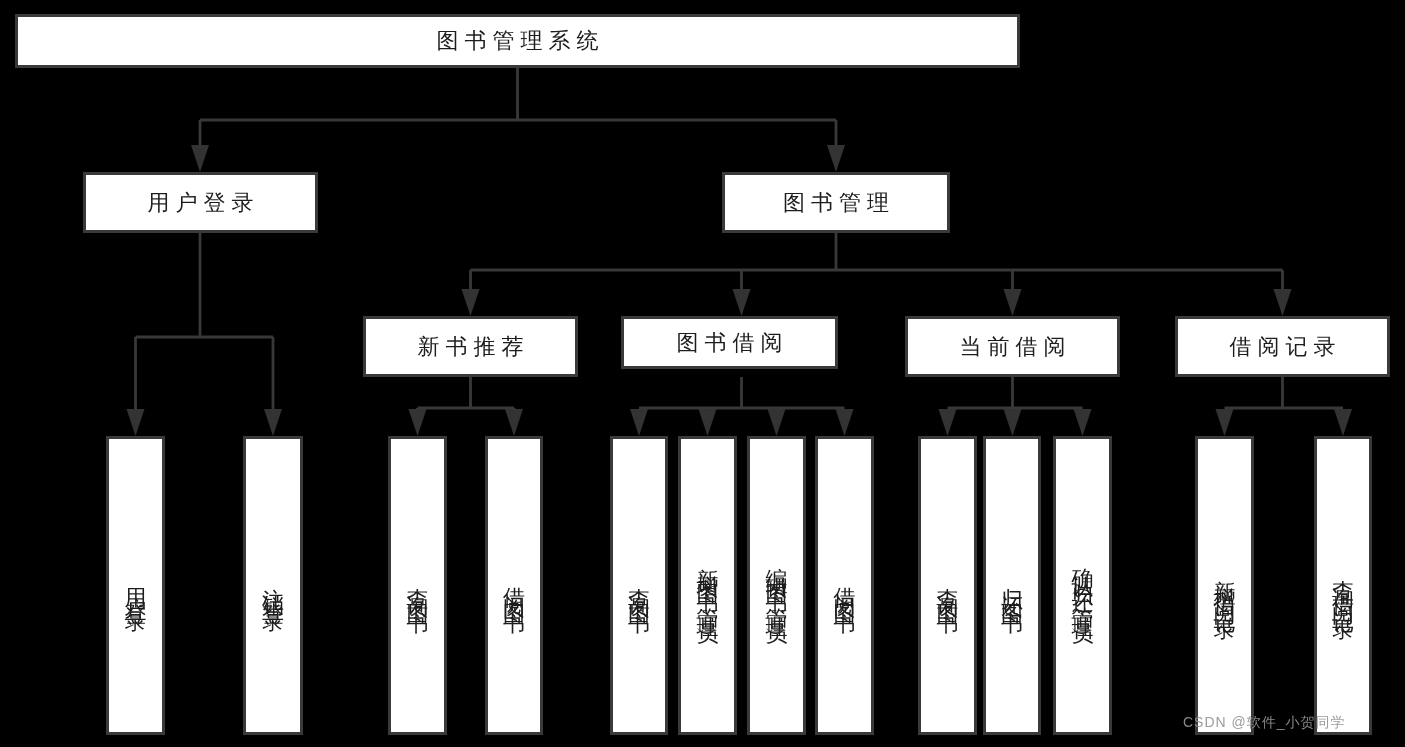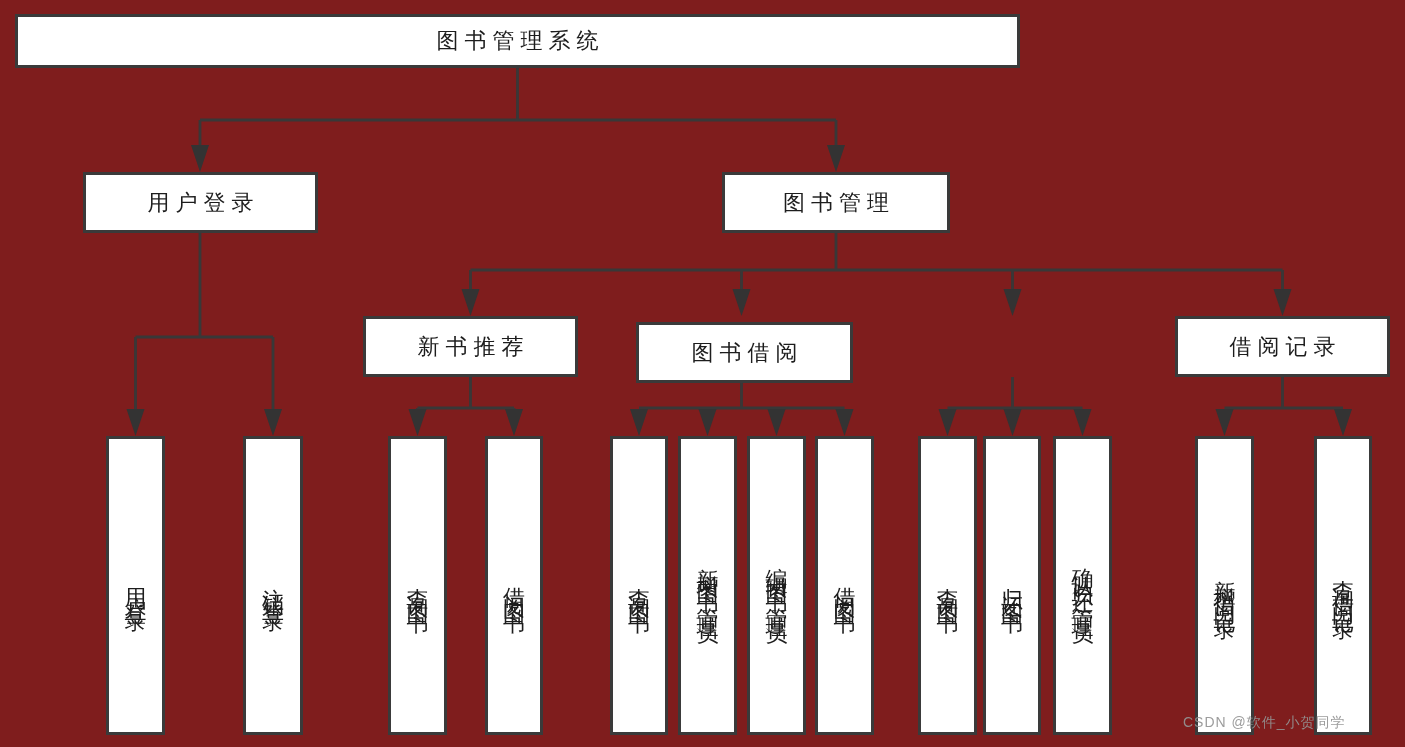--- a/index.html
+++ b/index.html
@@ -4,21 +4,21 @@
 <style>
   html, body {
     margin: 0;
     padding: 0;
     background: #ffffff;
   }
   .stage {
     position: relative;
     width: 1405px;
     height: 747px;
-    background: #7f1d1d;
+    background: #000000;
     font-family: "Liberation Sans", sans-serif;
     overflow: hidden;
   }
   .connectors {
     position: absolute;
     left: 0;
     top: 0;
     width: 1405px;
     height: 747px;
     pointer-events: none;
@@ -121,22 +121,25 @@
   <div class="box h" style="left:83px; top:172px; width:235px; height:61px;">
     <span>用户登录</span>
   </div>
   <div class="box h" style="left:722px; top:172px; width:228px; height:61px;">
     <span>图书管理</span>
   </div>
 
   <div class="box h" style="left:363px; top:316px; width:215px; height:61px;">
     <span>新书推荐</span>
   </div>
-  <div class="box h" style="left:636px; top:316px; width:217px; height:61px;margin-top:6px;">
+  <div class="box h" style="left:621px; top:316px; width:217px; height:53px;">
     <span>图书借阅</span>
+  </div>
+  <div class="box h" style="left:905px; top:316px; width:215px; height:61px;">
+    <span>当前借阅</span>
   </div>
   <div class="box h" style="left:1175px; top:316px; width:215px; height:61px;">
     <span>借阅记录</span>
   </div>
 
   <div class="box v" style="left:106px; top:436px; width:59px; height:299px;">
     <span>用户登录</span>
   </div>
   <div class="box v" style="left:243px; top:436px; width:60px; height:299px;">
     <span>注销登录</span>

